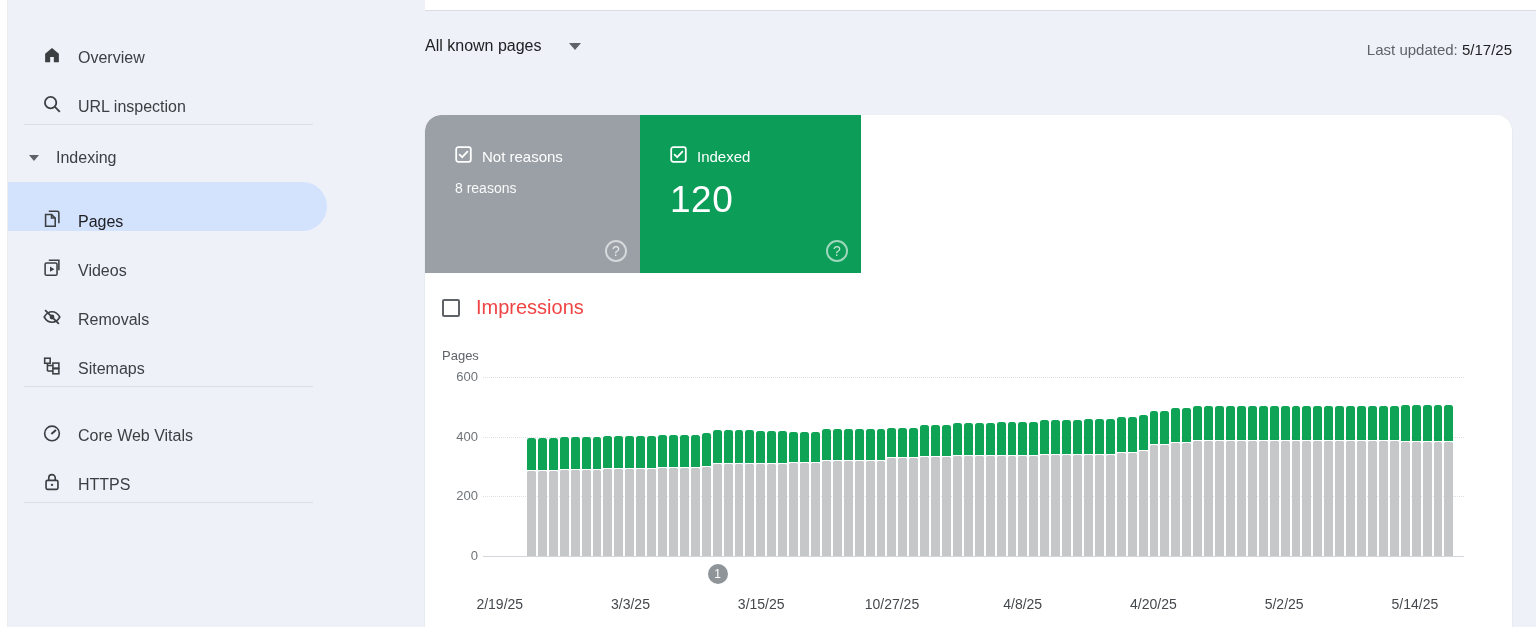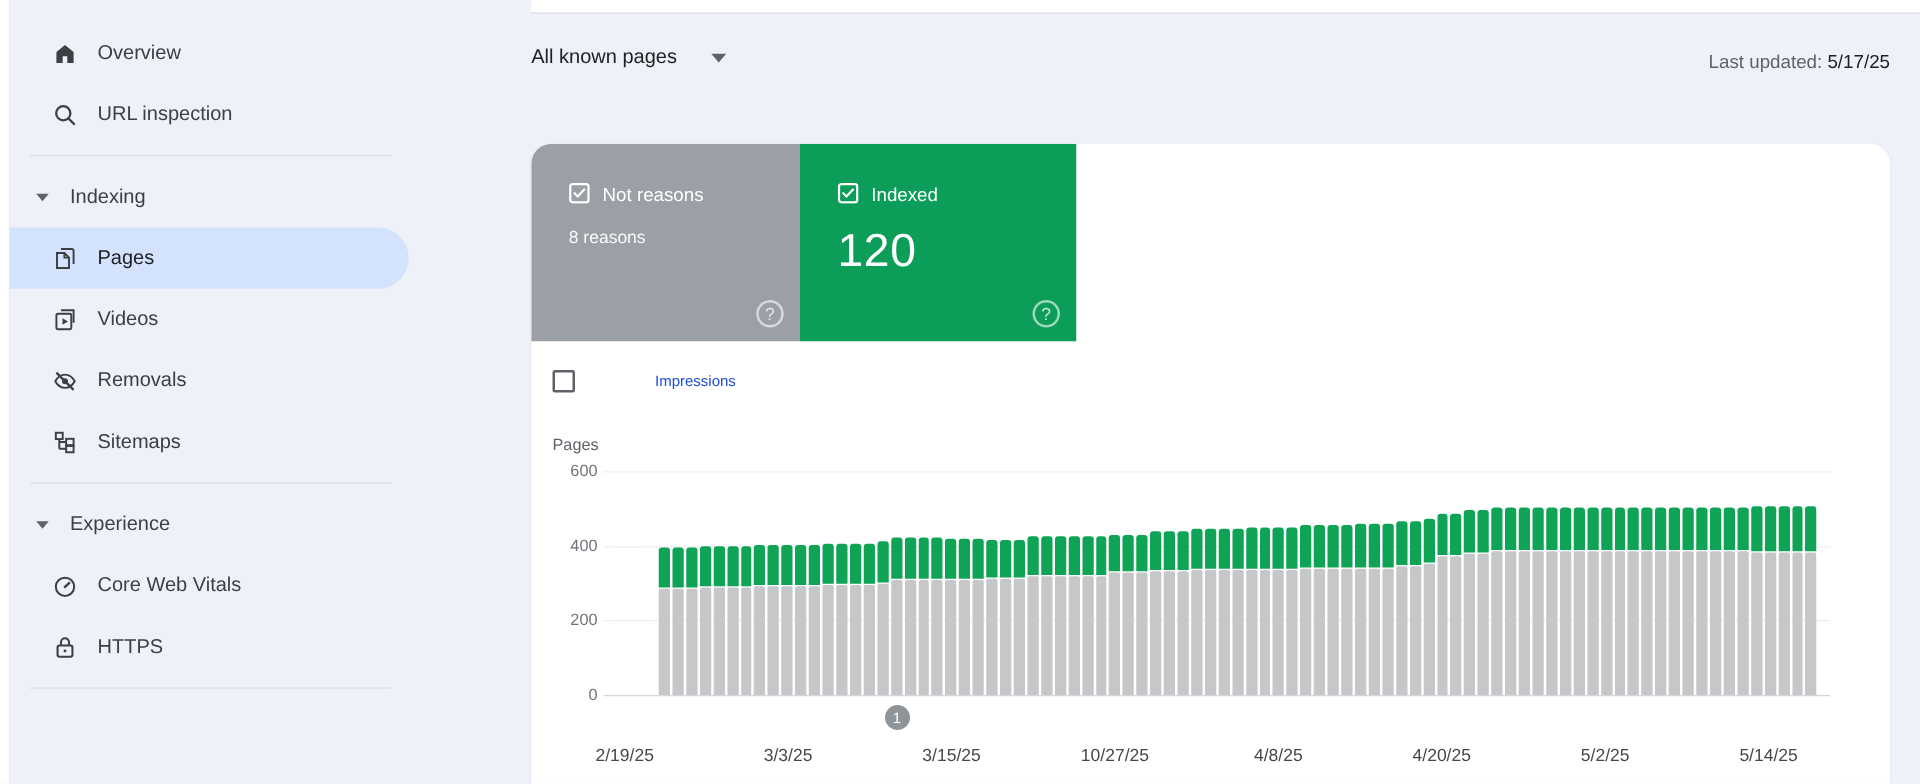--- a/index.html
+++ b/index.html
@@ -9,21 +9,21 @@
     background:#eef1f8;
     color:#3c4043;
     position:relative;
   }
   
   .gutter { position:absolute; left:0; top:0; bottom:0; width:8px; background:#fff; border-right:1px solid #ececec; }
 
   
   .sidebar { position:absolute; left:8px; top:0; width:320px; padding-top:18px; }
   .side-item {
-    display:flex; align-items:center; height:49px; width:319px;
+    display:flex; align-items:flex-end; height:49px; width:319px;
     padding-left:32px; gap:14px; font-size:16px; color:#3c4043;
     border-radius:0 25px 25px 0; cursor:pointer; white-space:nowrap;
   }
   .side-item.selected { background:#d3e3fd; color:#202124; font-weight:500; }
   .icon24 { width:24px; height:24px; flex:0 0 24px; display:flex; align-items:center; justify-content:center; }
   .side-header {
     display:flex; align-items:center; height:48px; padding-left:21px; gap:17px;
     font-size:16px; color:#3c4043; cursor:pointer;
   }
   .tri-down { width:0; height:0; border-left:5px solid transparent; border-right:5px solid transparent; border-top:6px solid #5f6368; }
@@ -55,21 +55,21 @@
   .card-sub  { font-size:14px; margin-top:14px; color:rgba(255,255,255,.95); }
   .help-circle {
     position:absolute; right:13px; bottom:11px; width:22px; height:22px;
     border:2px solid rgba(255,255,255,.6); border-radius:50%;
     color:rgba(255,255,255,.75); font-size:14px; line-height:18px; text-align:center; cursor:pointer;
   }
 
   
   .impressions { position:absolute; left:17px; top:181px; display:flex; align-items:center; gap:16px; cursor:pointer; }
   .imp-box { width:18px; height:18px; border:2px solid #5f6368; border-radius:2px; background:#fff; }
-  .imp-label { font-size:12px; color:#1d4ed8;margin-left:48px; }
+  .imp-label { font-size:20px; color:#ef4444; }
 
   
   .chart-ylabel { position:absolute; left:17px; top:233px; font-size:13px; color:#5f6368; }
   .ytick { position:absolute; width:40px; left:13px; text-align:right; font-size:13px; color:#6f7377; }
   .gridline { position:absolute; left:58px; width:981px; height:0; border-top:1px dotted #dde0e4; }
   .gridline.zero { border-top:1px solid #d3d6da; }
   .bars {
     position:absolute; left:102px; top:262px; width:926px; height:179px;
     display:flex; align-items:flex-end; gap:2px;
   }
@@ -148,24 +148,20 @@
           <path d="M7 9 V17.5"></path>
           <path d="M7 11.5 H13"></path>
           <path d="M7 17.5 H13"></path>
           <rect x="13" y="8.8" width="6.5" height="5.5"></rect>
           <rect x="13" y="15" width="6.5" height="5.5"></rect>
         </svg>
       </span>
       <span>Sitemaps</span>
     </div>
     <div class="side-divider"></div>
-    <div class="side-header">
-      <span class="tri-down"></span>
-      <span>Experience</span>
-    </div>
     <div class="side-item">
       <span class="icon24">
         <svg width="22" height="22" viewBox="0 0 24 24" fill="none" stroke="#3c4043" stroke-width="1.8">
           <circle cx="12" cy="12.5" r="8"></circle>
           <path d="M11.3 13.2 L16.3 8.6" stroke-width="2.2"></path>
         </svg>
       </span>
       <span>Core Web Vitals</span>
     </div>
     <div class="side-item">

